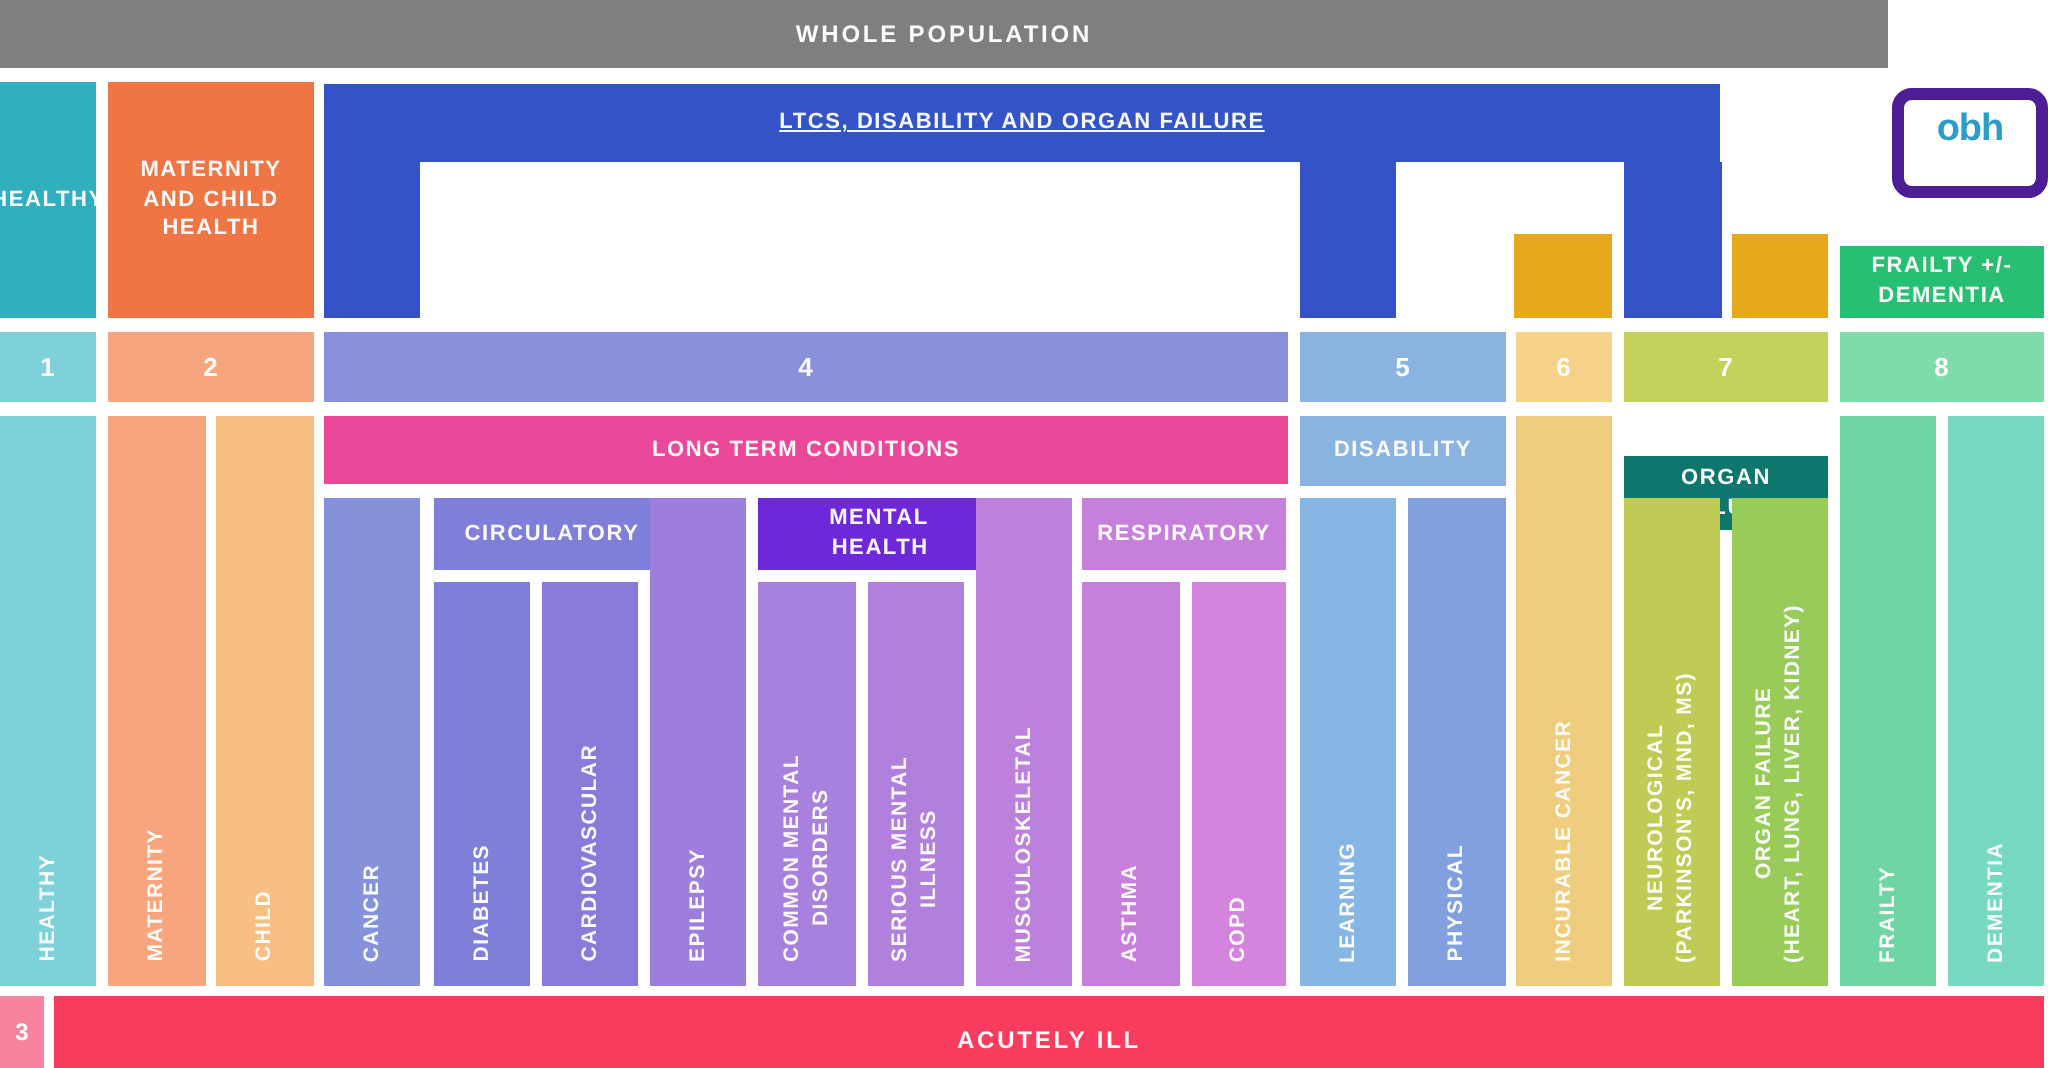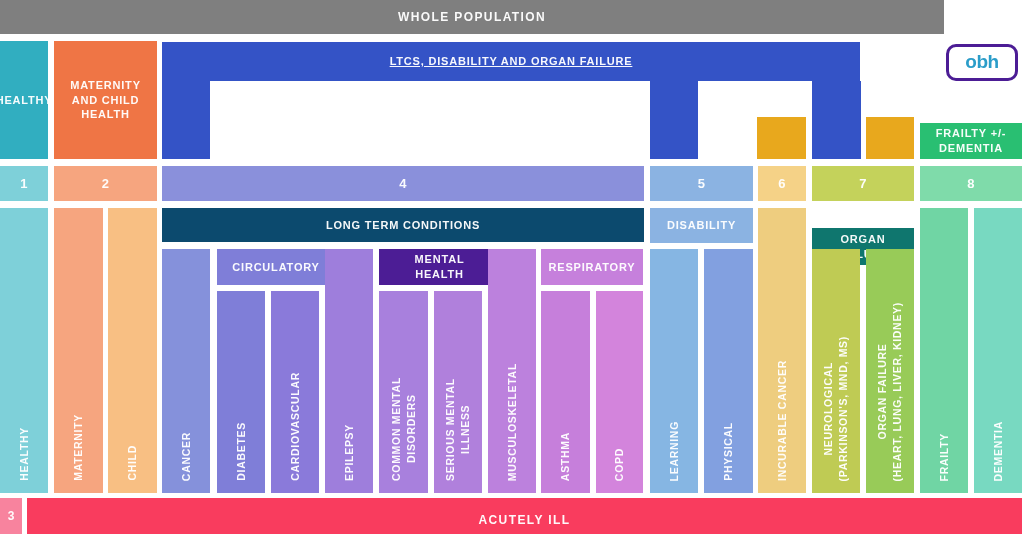--- a/index.html
+++ b/index.html
@@ -31,36 +31,36 @@
   #ltcs-bar{left:162px;top:42px;width:698px;height:39px;background:#3453c6;z-index:1;text-decoration:underline;}
   #ltcs-leg-left{left:162px;top:81px;width:48px;height:78px;background:#3453c6;z-index:1;}
   #ltcs-leg-mid{left:650px;top:81px;width:48px;height:78px;background:#3453c6;z-index:1;}
   #ltcs-leg-right{left:812px;top:81px;width:49px;height:78px;background:#3453c6;z-index:1;}
   #gold-band{left:757px;top:81px;width:265px;height:36px;background:#e8a81d;z-index:2;}
   #gold-leg-left{left:757px;top:117px;width:49px;height:42px;background:#e8a81d;}
   #gold-leg-right{left:866px;top:117px;width:48px;height:42px;background:#e8a81d;}
   #tier-frailty{left:920px;top:123px;width:102px;height:36px;background:#29bf72;}
   #obh{
     left:946px;top:44px;width:66px;height:29px;z-index:3;background:#fff;
-    border:3px solid #4c1d95;border-radius:10px;color:#2b9dc9;
-    font-size:19px;font-weight:700;letter-spacing:-.5px;padding-bottom:2px;
+    border:6px solid #4c1d95;border-radius:10px;color:#2b9dc9;
+    font-size:19px;font-weight:700;letter-spacing:-.5px;padding-bottom:14px;
   }
   #n1{left:0;top:166px;width:48px;height:35px;background:#7ed0d9;}
   #n2{left:54px;top:166px;width:103px;height:35px;background:#f6a57f;}
   #n4{left:162px;top:166px;width:482px;height:35px;background:#8a90db;}
   #n5{left:650px;top:166px;width:103px;height:35px;background:#8bb3e2;}
   #n6{left:758px;top:166px;width:48px;height:35px;background:#f5d287;}
   #n7{left:812px;top:166px;width:102px;height:35px;background:#c4d25b;}
   #n8{left:920px;top:166px;width:102px;height:35px;background:#7fdbaa;}
 
-  #h-ltc{left:162px;top:208px;width:482px;height:34px;background:#0c4a6e;}
+  #h-ltc{left:162px;top:208px;width:482px;height:34px;background:#ec4899;}
   #h-disability{left:650px;top:208px;width:103px;height:35px;background:#8bb3e2;}
   #h-organ{left:812px;top:208px;width:102px;height:37px;background:#0f766e;margin-top:20px;}
   #h-circ{left:217px;top:249px;width:118px;height:36px;background:#7f7ed8;}
-  #h-mental{left:379px;top:249px;width:121px;height:36px;background:#4c1d95;}
+  #h-mental{left:379px;top:249px;width:121px;height:36px;background:#6d28d9;text-align:right;}
   #h-resp{left:541px;top:249px;width:102px;height:36px;background:#c680dc;}
 
   #c-healthy{left:0;top:208px;width:48px;height:285px;background:#7ed0d9;}
   #c-maternity{left:54px;top:208px;width:49px;height:285px;background:#f6a57f;}
   #c-child{left:108px;top:208px;width:49px;height:285px;background:#f8bf83;}
   #c-cancer{left:162px;top:249px;width:48px;height:244px;background:#8591db;}
   #c-diabetes{left:217px;top:291px;width:48px;height:202px;background:#7f7ed8;}
   #c-cardio{left:271px;top:291px;width:48px;height:202px;background:#8a7ada;}
   #c-epilepsy{left:325px;top:249px;width:48px;height:244px;background:#9e7edc;}
   #c-common{left:379px;top:291px;width:49px;height:202px;background:#a880dd;}

